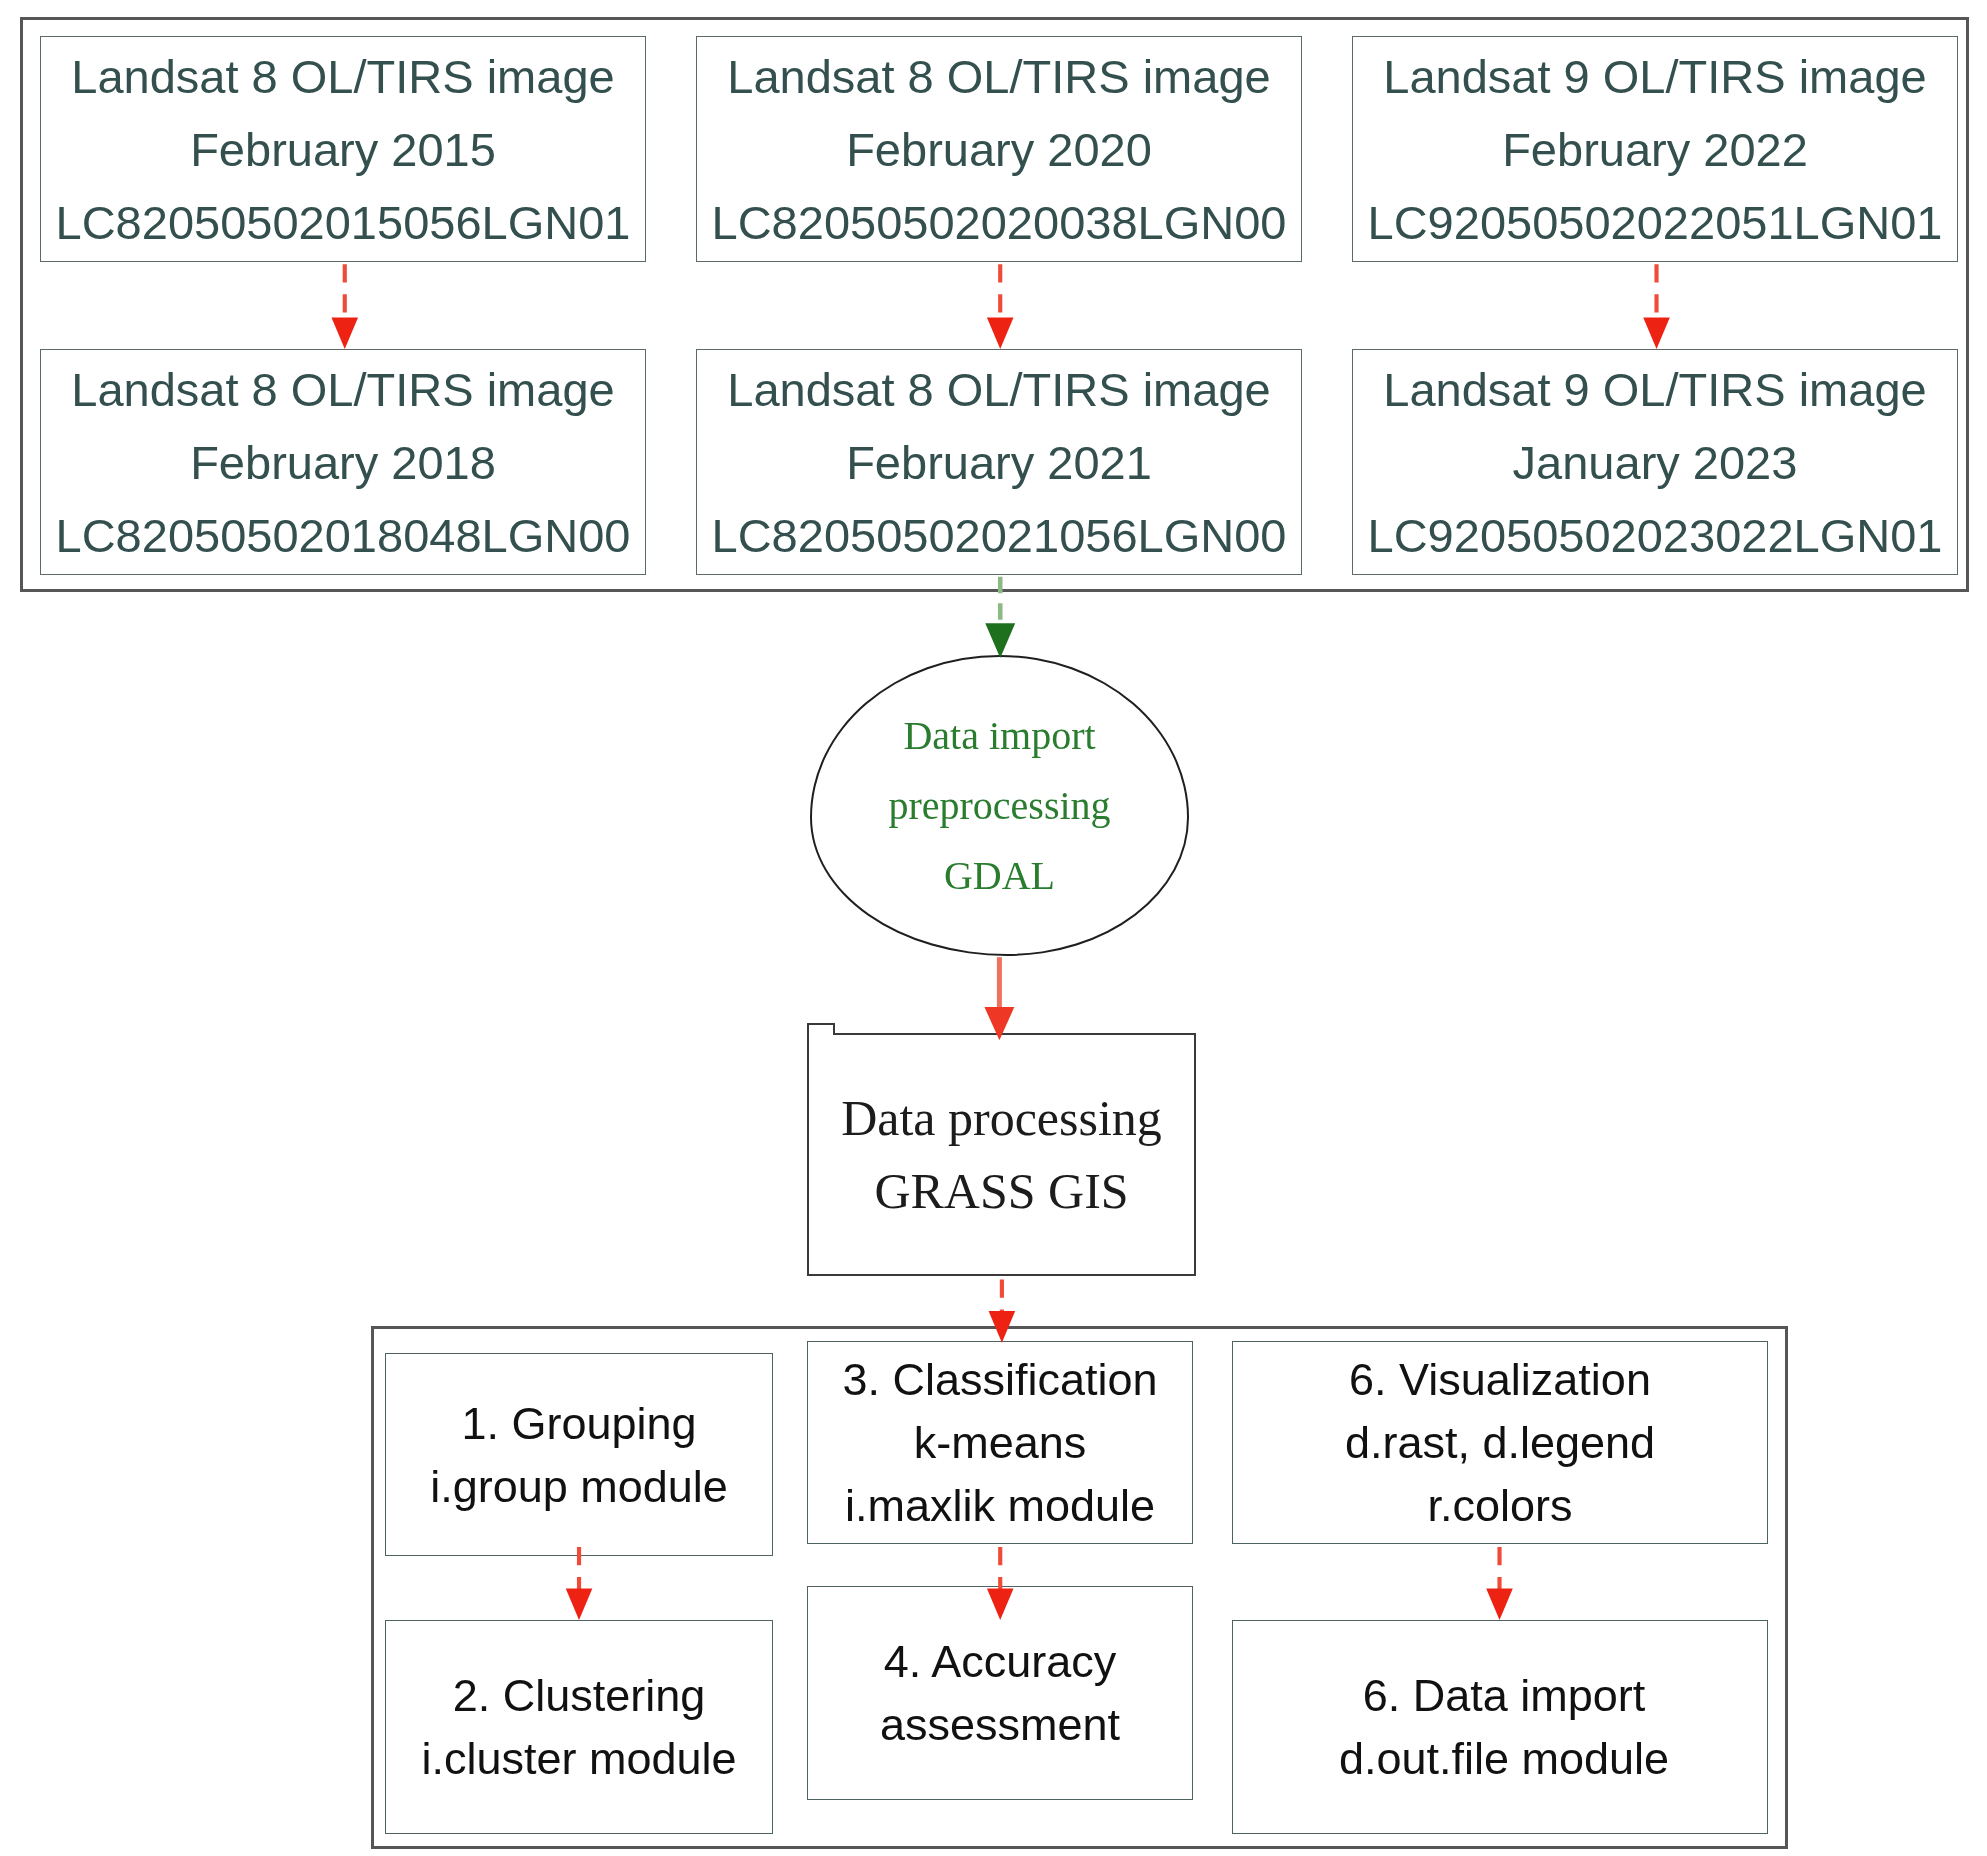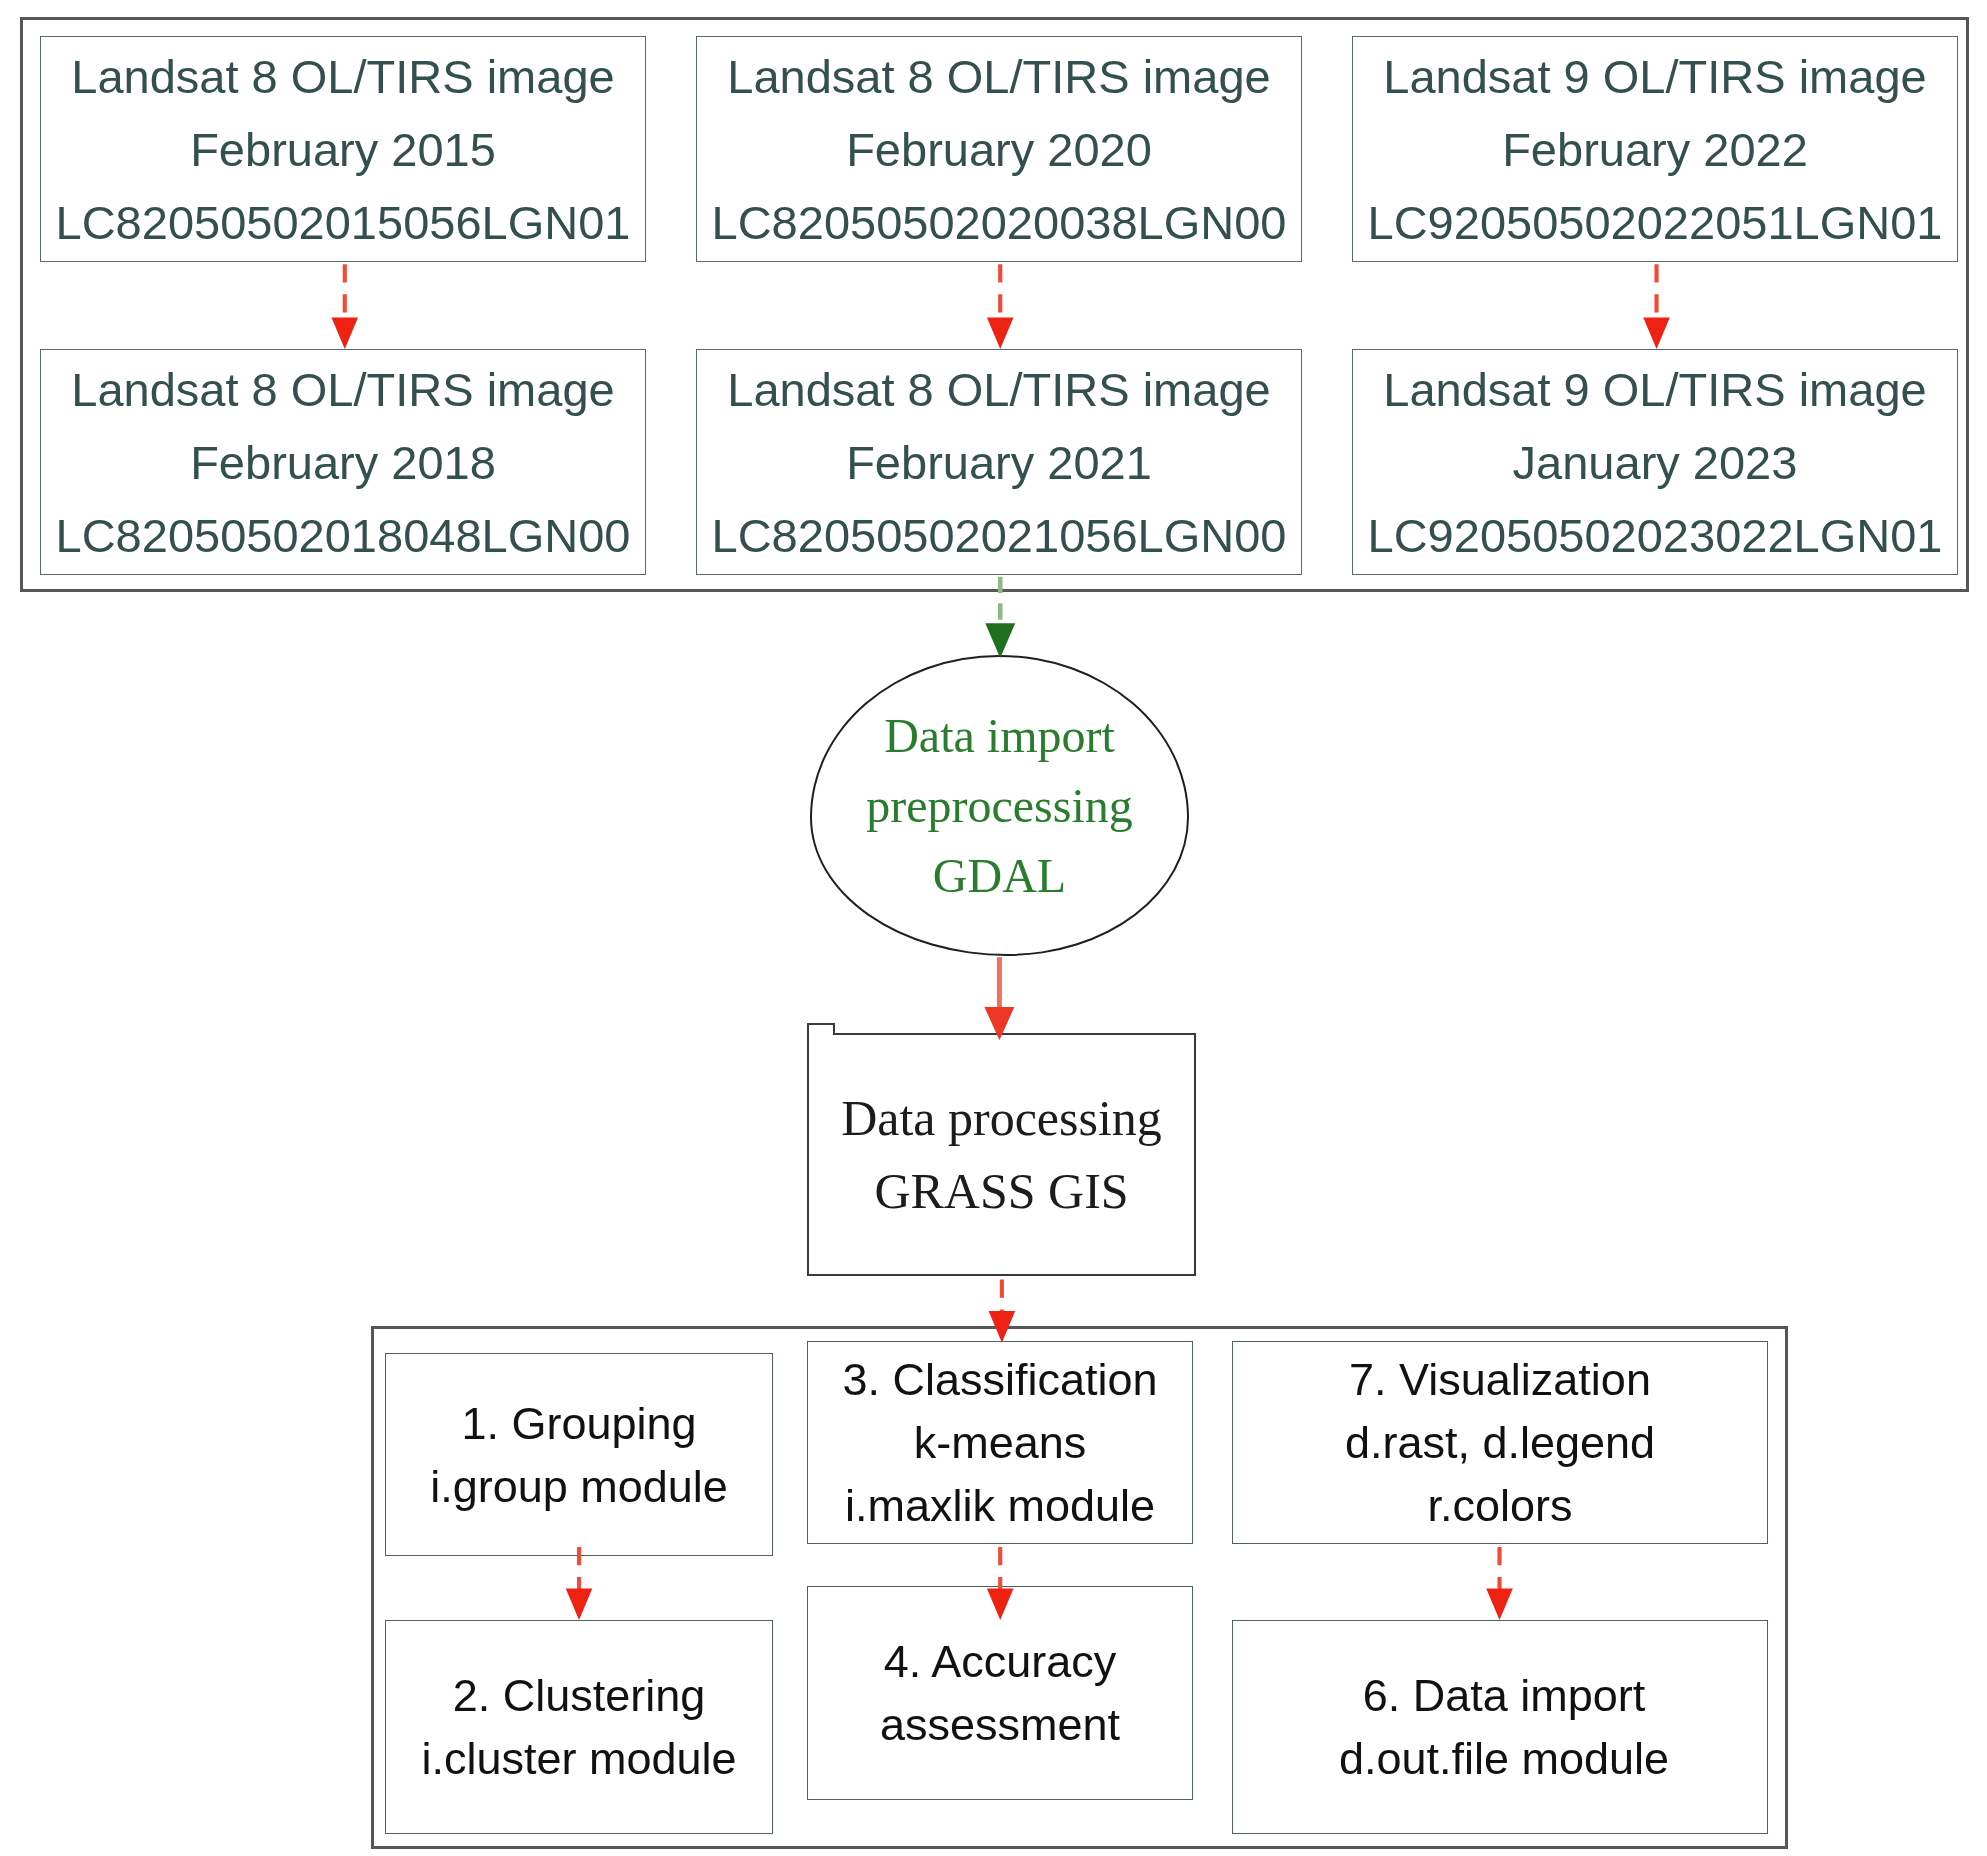--- a/index.html
+++ b/index.html
@@ -32,21 +32,21 @@
     border:1.7px solid #4e6262;background:#ffffff;
     display:flex;flex-direction:column;justify-content:center;align-items:center;
     color:var(--black-text);font-size:45px;line-height:63px;text-align:center;white-space:nowrap;
   }
   .ellipse-node{
     position:absolute;left:810px;top:655px;width:379px;height:301px;box-sizing:border-box;
     border:2.5px solid #1f1f1f;background:#ffffff;
     border-radius:50% 50% 48% 52% / 54% 54% 46% 46%;
     display:flex;flex-direction:column;justify-content:center;align-items:center;
     font-family:"Liberation Serif","DejaVu Serif",serif;
-    color:var(--gdal-text);font-size:48px;line-height:70px;text-align:center;white-space:nowrap;
+    color:var(--gdal-text);font-size:40px;line-height:70px;text-align:center;white-space:nowrap;
   }
   .grass-box{
     position:absolute;left:807px;top:1033px;width:389px;height:243px;box-sizing:border-box;
     border:2.5px solid #3a3a3a;background:#ffffff;
     display:flex;flex-direction:column;justify-content:center;align-items:center;
     font-family:"Liberation Serif","DejaVu Serif",serif;
     color:#1c1c1c;font-size:50px;line-height:73px;white-space:nowrap;
   }
   .grass-tab{
     position:absolute;left:-2.5px;top:-11.6px;width:28px;height:11.6px;box-sizing:border-box;
@@ -117,21 +117,21 @@
     <div>1. Grouping</div>
     <div>i.group module</div>
     <div></div>
   </div>
   <div class="step-box" style="left:807px;top:1341px;width:386px;height:203px;">
     <div>3. Classification</div>
     <div>k-means</div>
     <div>i.maxlik module</div>
   </div>
   <div class="step-box" style="left:1232px;top:1341px;width:536px;height:203px;">
-    <div>7. Visualization</div>
+    <div>6. Visualization</div>
     <div>d.rast, d.legend</div>
     <div>r.colors</div>
   </div>
 
   <div class="step-box" style="left:385px;top:1620px;width:388px;height:214px;">
     <div>2. Clustering</div>
     <div>i.cluster module</div>
     <div></div>
   </div>
   <div class="step-box" style="left:807px;top:1586px;width:386px;height:214px;">

